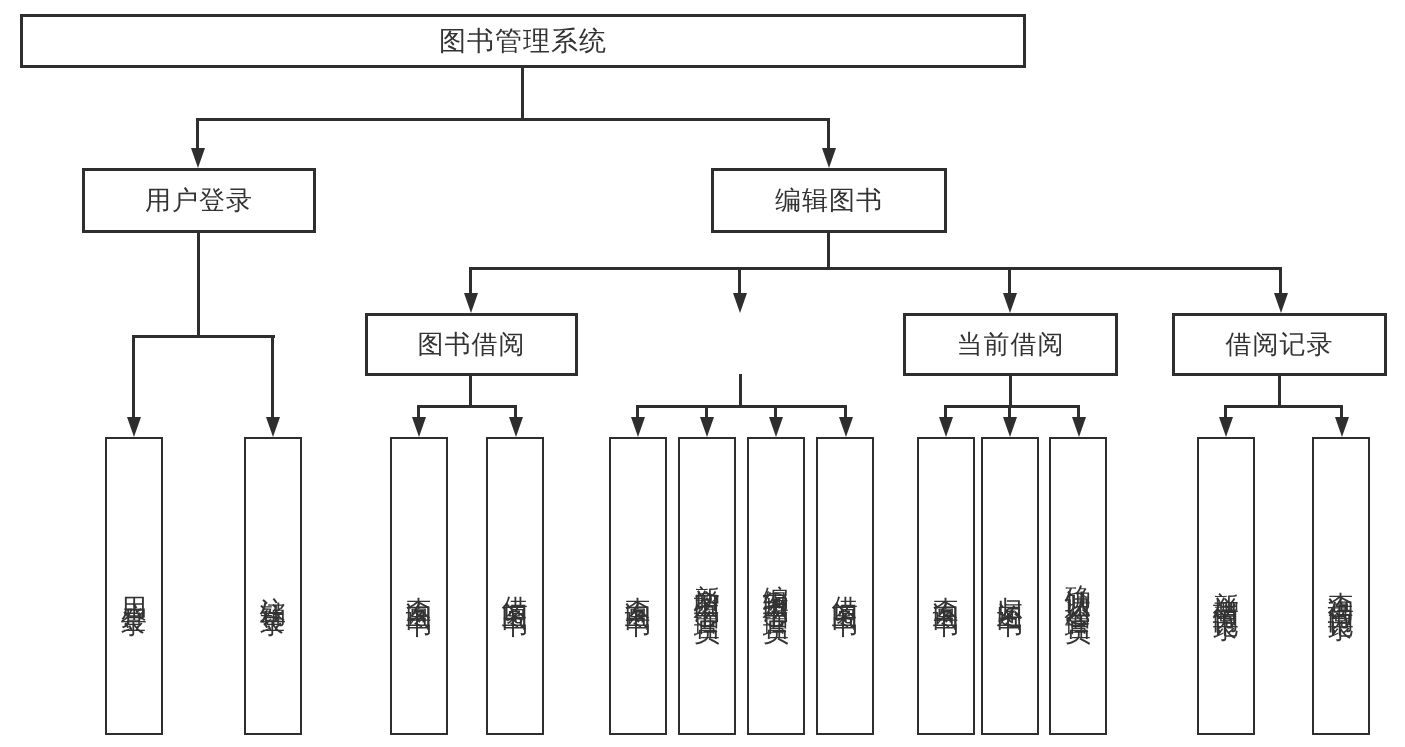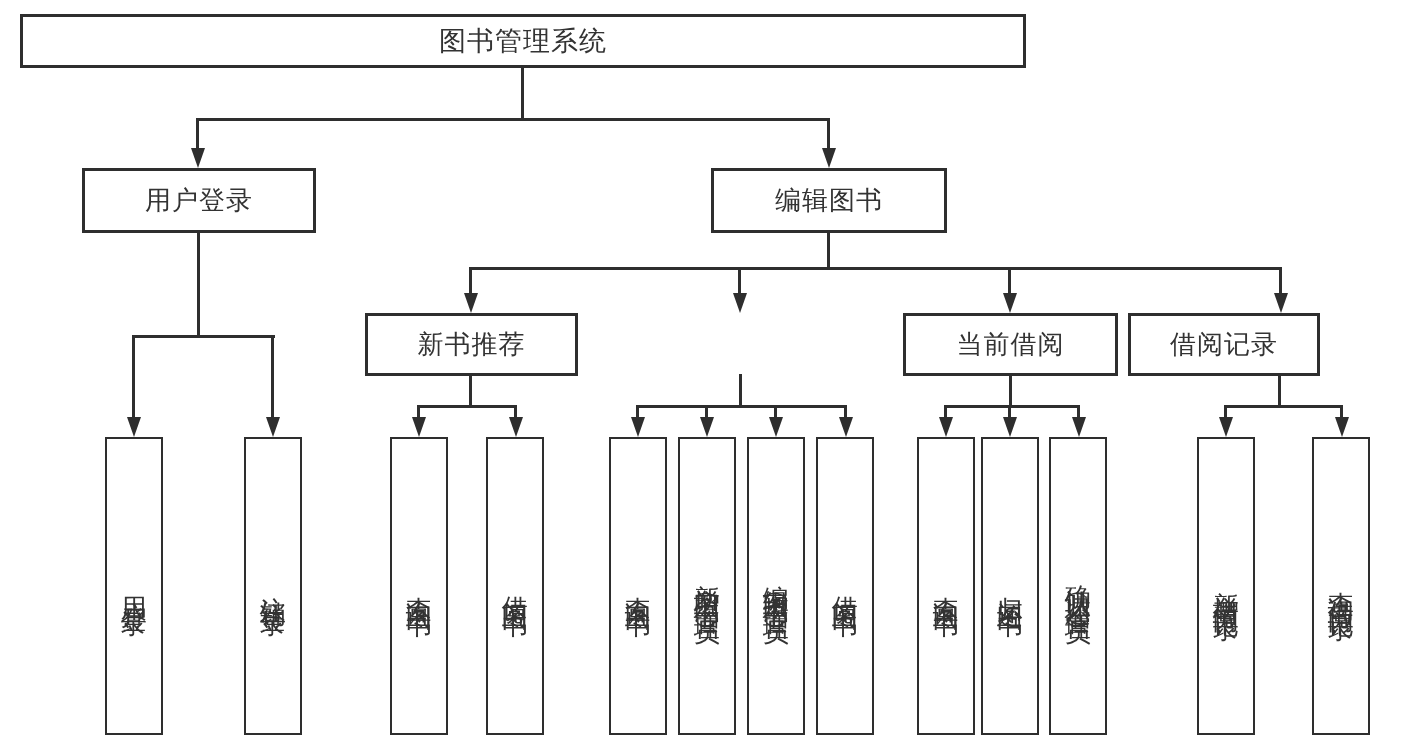--- a/index.html
+++ b/index.html
@@ -111,26 +111,26 @@
   </div>
 
   <div class="hbox" style="left:82px;top:168px;width:234px;height:65px">
     <span>用户登录</span>
   </div>
   <div class="hbox" style="left:711px;top:168px;width:236px;height:65px">
     <span>编辑图书</span>
   </div>
 
   <div class="hbox" style="left:365px;top:313px;width:213px;height:63px">
-    <span>新书推荐</span>
+    <span>图书借阅</span>
   </div>
   <div class="hbox" style="left:903px;top:313px;width:215px;height:63px">
     <span>当前借阅</span>
   </div>
-  <div class="hbox" style="left:1128px;top:313px;width:192px;height:63px">
+  <div class="hbox" style="left:1172px;top:313px;width:215px;height:63px">
     <span>借阅记录</span>
   </div>
 
   <div class="vbox" style="left:105px;top:437px;width:58px;height:298px">
     <span>用户登录</span>
   </div>
   <div class="vbox" style="left:244px;top:437px;width:58px;height:298px">
     <span>注销登录</span>
   </div>
 

